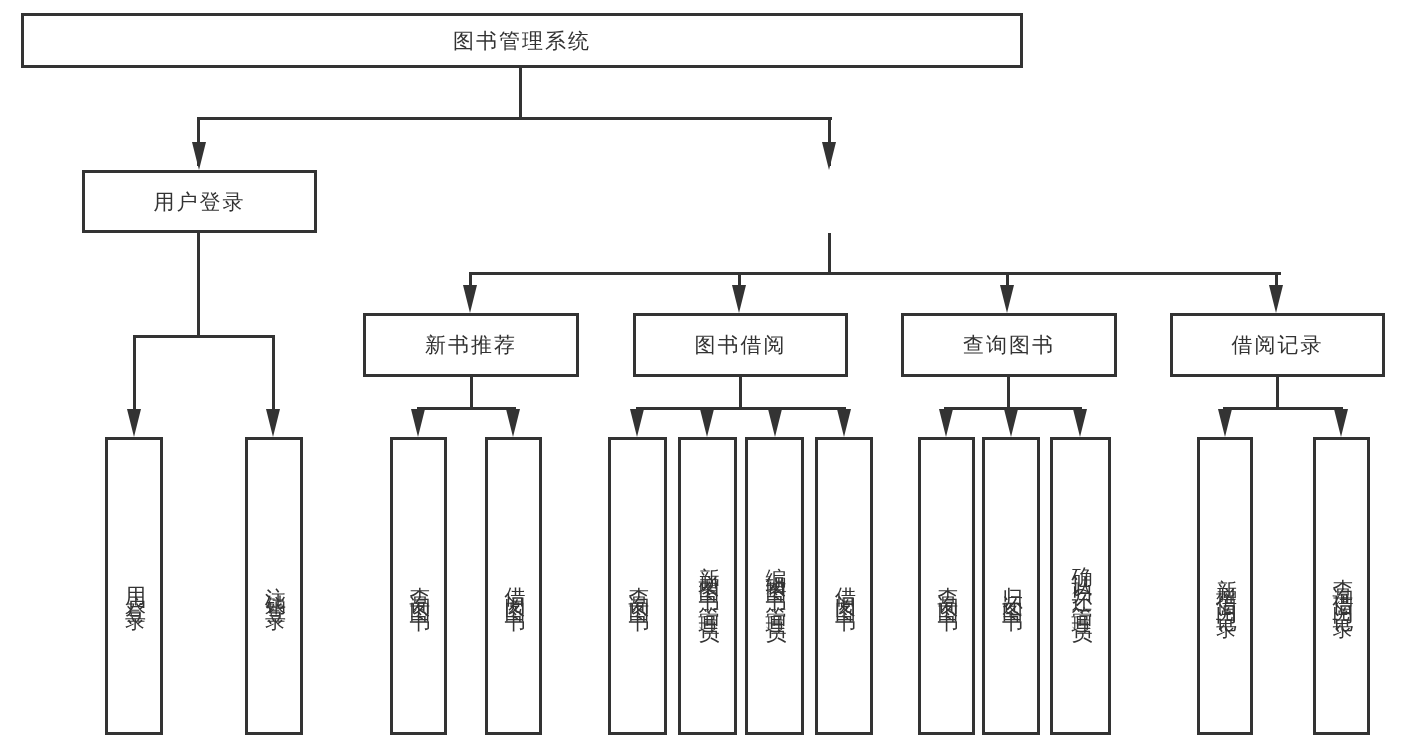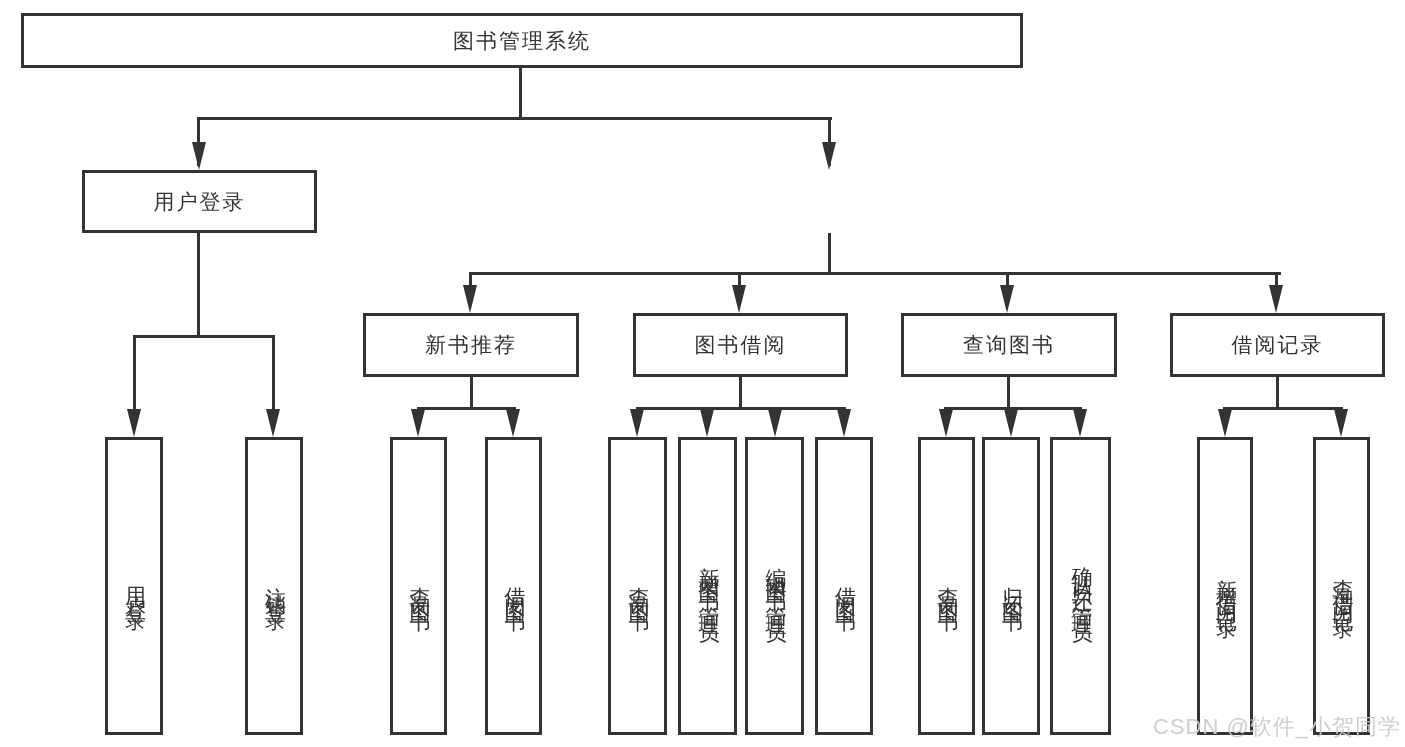--- a/index.html
+++ b/index.html
@@ -169,15 +169,14 @@
     <span class="vlabel">确认归还（管理员）</span>
   </div>
 
   <div class="node" style="left:1197px; top:437px; width:56px; height:298px;">
     <span class="vlabel">新增借阅记录</span>
   </div>
   <div class="node" style="left:1313px; top:437px; width:57px; height:298px;">
     <span class="vlabel">查询借阅记录</span>
   </div>
 
-  <div class="watermark">CSDN @软件_小贺同学</div>
 
 </div>
 
 </body></html>

